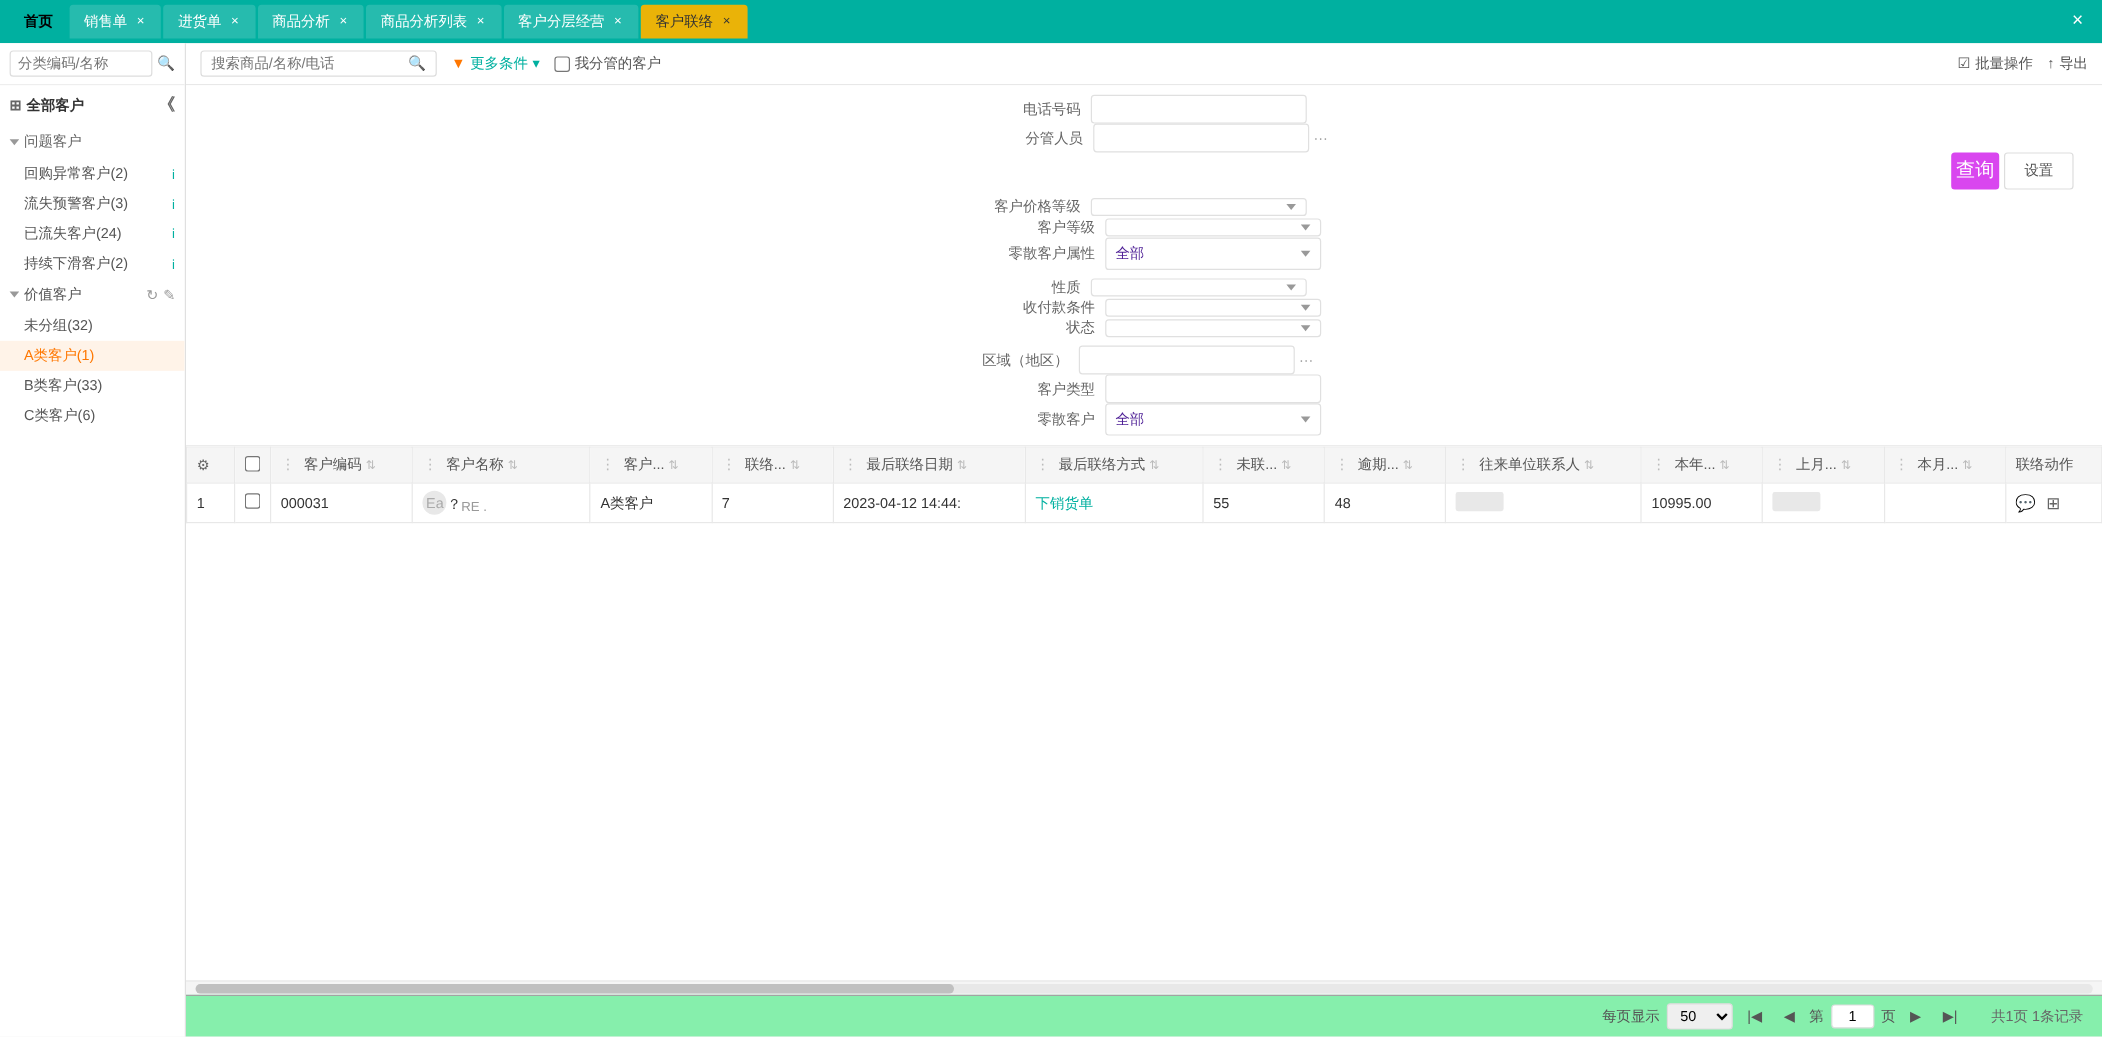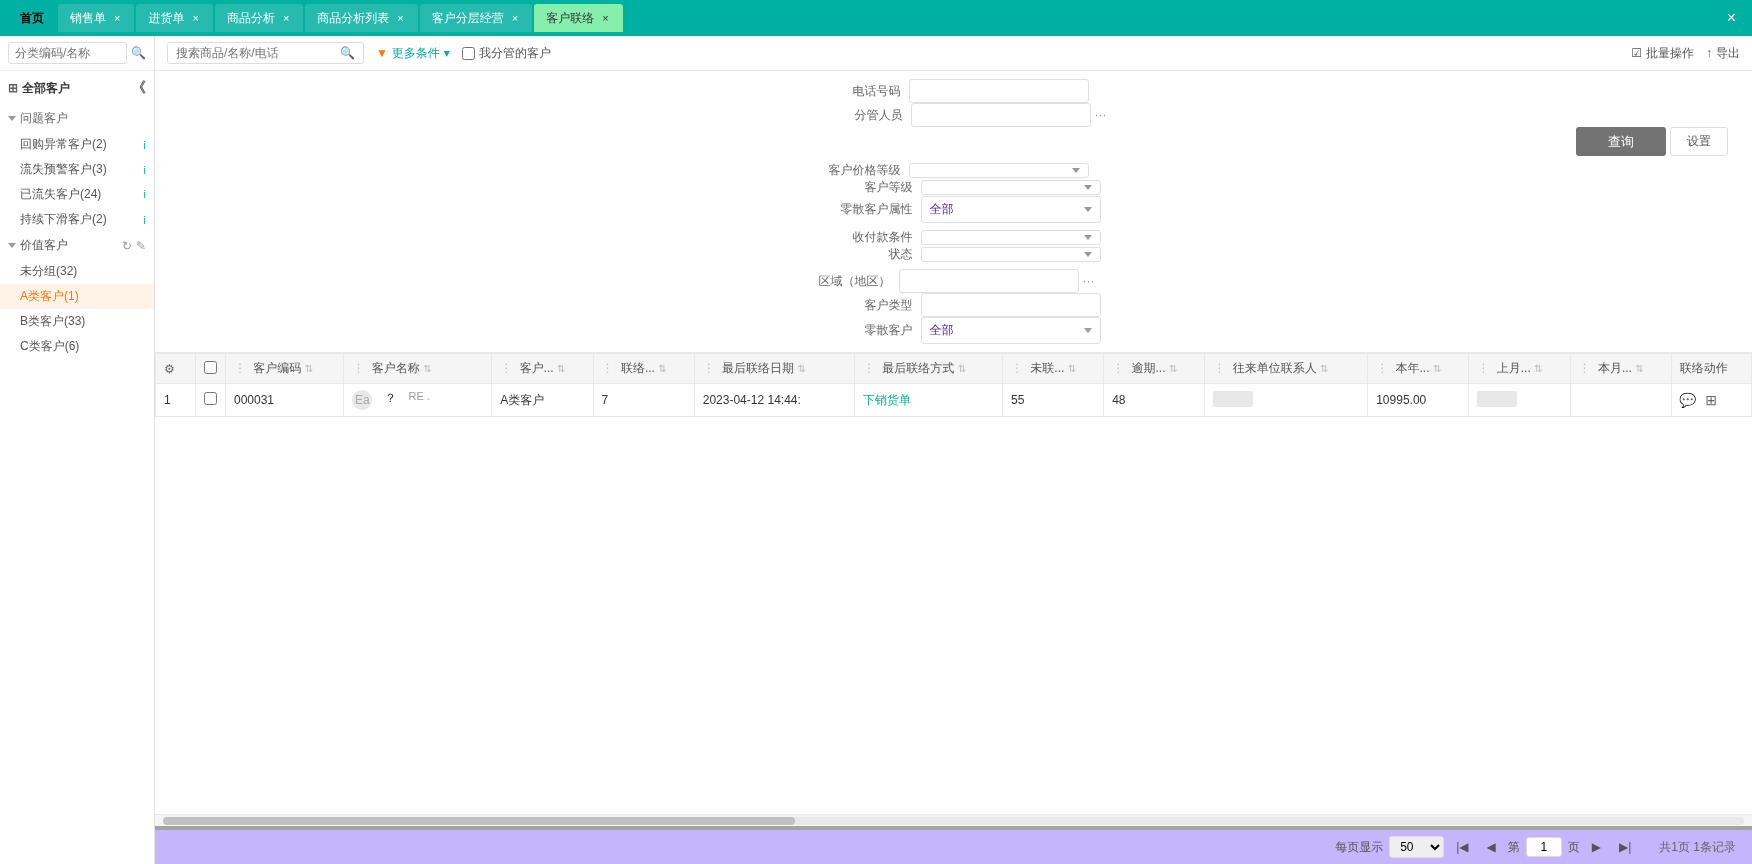--- a/index.html
+++ b/index.html
@@ -8,21 +8,21 @@
     
     .tab-bar {
       display: flex; align-items: center; background: #00b0a0; height: 36px;
       padding: 0 8px; gap: 2px;
     }
     .tab-item {
       display: flex; align-items: center; padding: 0 12px; height: 28px;
       background: rgba(255,255,255,0.15); color: #fff; border-radius: 3px 3px 0 0;
       cursor: pointer; gap: 6px; white-space: nowrap;
     }
-    .tab-item.active { background: #86efac; color: #333; }
+    .tab-item.active { background: #eab308; color: #333; }
     .home-tab { background: transparent; color: #000000; font-weight: bold; }
     .tab-close-btn { background: none; border: none; cursor: pointer; color: inherit; font-size: 11px; padding: 0 2px; }
     .window-close { margin-left: auto; color: #fff; cursor: pointer; font-size: 16px; padding: 0 8px; }
 
     
     .main-layout { display: flex; height: calc(864px - 36px); }
 
     
     .sidebar {
       width: 155px; background: #fff; border-right: 1px solid #e0e0e0;
@@ -100,22 +100,22 @@
       display: flex; align-items: center; flex: 1; border: 1px solid #e0e0e0; border-radius: 3px;
       padding: 4px 8px; background: #fff; cursor: pointer; justify-content: space-between; min-width: 0;
     }
     .filter-select-text { color: #4c1d95; }
     .filter-select-arrow { color: #999; font-size: 10px; }
     .filter-ellipsis { color: #999; cursor: pointer; padding: 0 4px; }
 
     
     .action-btns { display: flex; gap: 4px; margin-left: auto; padding-right: 8px; }
     .btn-query {
-      background: #737373; color: #fff; border: none; border-radius: 3px;
-      padding: 5px 32px; cursor: pointer; font-size: 13px;
+      background: #d946ef; color: #fff; border: none; border-radius: 3px;
+      padding: 5px 4px; cursor: pointer; font-size: 16px;
     }
     .btn-setting {
       background: #fff; color: #555; border: 1px solid #ddd; border-radius: 3px;
       padding: 5px 16px; cursor: pointer; font-size: 12px;
     }
 
     
     .table-area { flex: 1; overflow: auto; background: #fff; }
     .data-table { width: 100%; border-collapse: collapse; }
     .data-table th {
@@ -129,39 +129,39 @@
     .th-drag { cursor: col-resize; color: #bbb; margin-right: 4px; }
     .sort-icon { color: #bbb; font-size: 10px; }
     .gear-icon-btn { cursor: pointer; color: #666; }
     .checkbox-cell { text-align: center; width: 30px; }
     .link-text { color: #00b0a0; cursor: pointer; text-decoration: none; }
     .action-icons { display: flex; gap: 8px; }
     .action-icon { cursor: pointer; color: #666; font-size: 14px; }
 
     
     .bottom-bar {
-      display: flex; align-items: flex-end; padding: 6px 16px; background: #c4b5fd;
-      border-top: 4px solid #a3a3a3; gap: 8px;
+      display: flex; align-items: flex-end; padding: 6px 16px; background: #86efac;
+      border-top: 1px solid #a3a3a3; gap: 8px;
     }
     .pagination { display: flex; align-items: center; gap: 6px; margin-left: auto; color: #555; }
     .page-size-select { border: 1px solid #ddd; border-radius: 3px; padding: 2px 6px; }
     .page-btn { cursor: pointer; color: #555; border: none; background: none; padding: 2px 6px; }
     .page-btn:disabled { color: #ccc; cursor: default; }
     .page-input { border: 1px solid #ddd; border-radius: 3px; padding: 2px 6px; width: 36px; text-align: center; }
 
     
     .scrollbar-area {
       height: 12px; background: #f5f5f5; border-top: 1px solid #e8e8e8;
       display: flex; align-items: center; padding: 0 8px;
     }
     .scrollbar-track { flex: 1; height: 8px; background: #e8e8e8; border-radius: 4px; position: relative; }
     .scrollbar-thumb { width: 40%; height: 100%; background: #c0c0c0; border-radius: 4px; position: absolute; left: 0; }
 
     .triangle-down { display: inline-block; width: 0; height: 0; border-left: 4px solid transparent; border-right: 4px solid transparent; border-top: 5px solid #999; }
-    .customer-name-cell { display: flex; align-items: flex-start; gap: 12px; }
+    .customer-name-cell { display: flex; align-items: flex-end; gap: 0; }
     .customer-avatar { width: 20px; height: 20px; border-radius: 50%; background: #e8e8e8; display: flex; align-items: center; justify-content: center; font-size: 10px; color: #999; }
   </style>
 </head>
 <body>
 
 <div class="tab-bar">
   <div class="tab-item home-tab">
     <span>首页</span>
   </div>
   <div class="tab-item">
@@ -314,20 +314,27 @@
         <div class="filter-field" style="margin-left:24px;justify-content:flex-end;">
           <span class="filter-label">零散客户属性</span>
           <div class="filter-select" style="width:180px;">
             <span class="filter-select-text">全部</span>
             <span class="triangle-down"></span>
           </div>
         </div>
       </div>
 
       <div class="filter-row">
+        <div class="filter-field">
+          <span class="filter-label">性质</span>
+          <div class="filter-select" style="width:180px;">
+            <span class="filter-select-text"></span>
+            <span class="triangle-down"></span>
+          </div>
+        </div>
         <div class="filter-field" style="margin-left:24px;">
           <span class="filter-label">收付款条件</span>
           <div class="filter-select" style="width:180px;">
             <span class="filter-select-text"></span>
             <span class="triangle-down"></span>
           </div>
         </div>
         <div class="filter-field" style="margin-left:24px;">
           <span class="filter-label">状态</span>
           <div class="filter-select" style="width:180px;">

